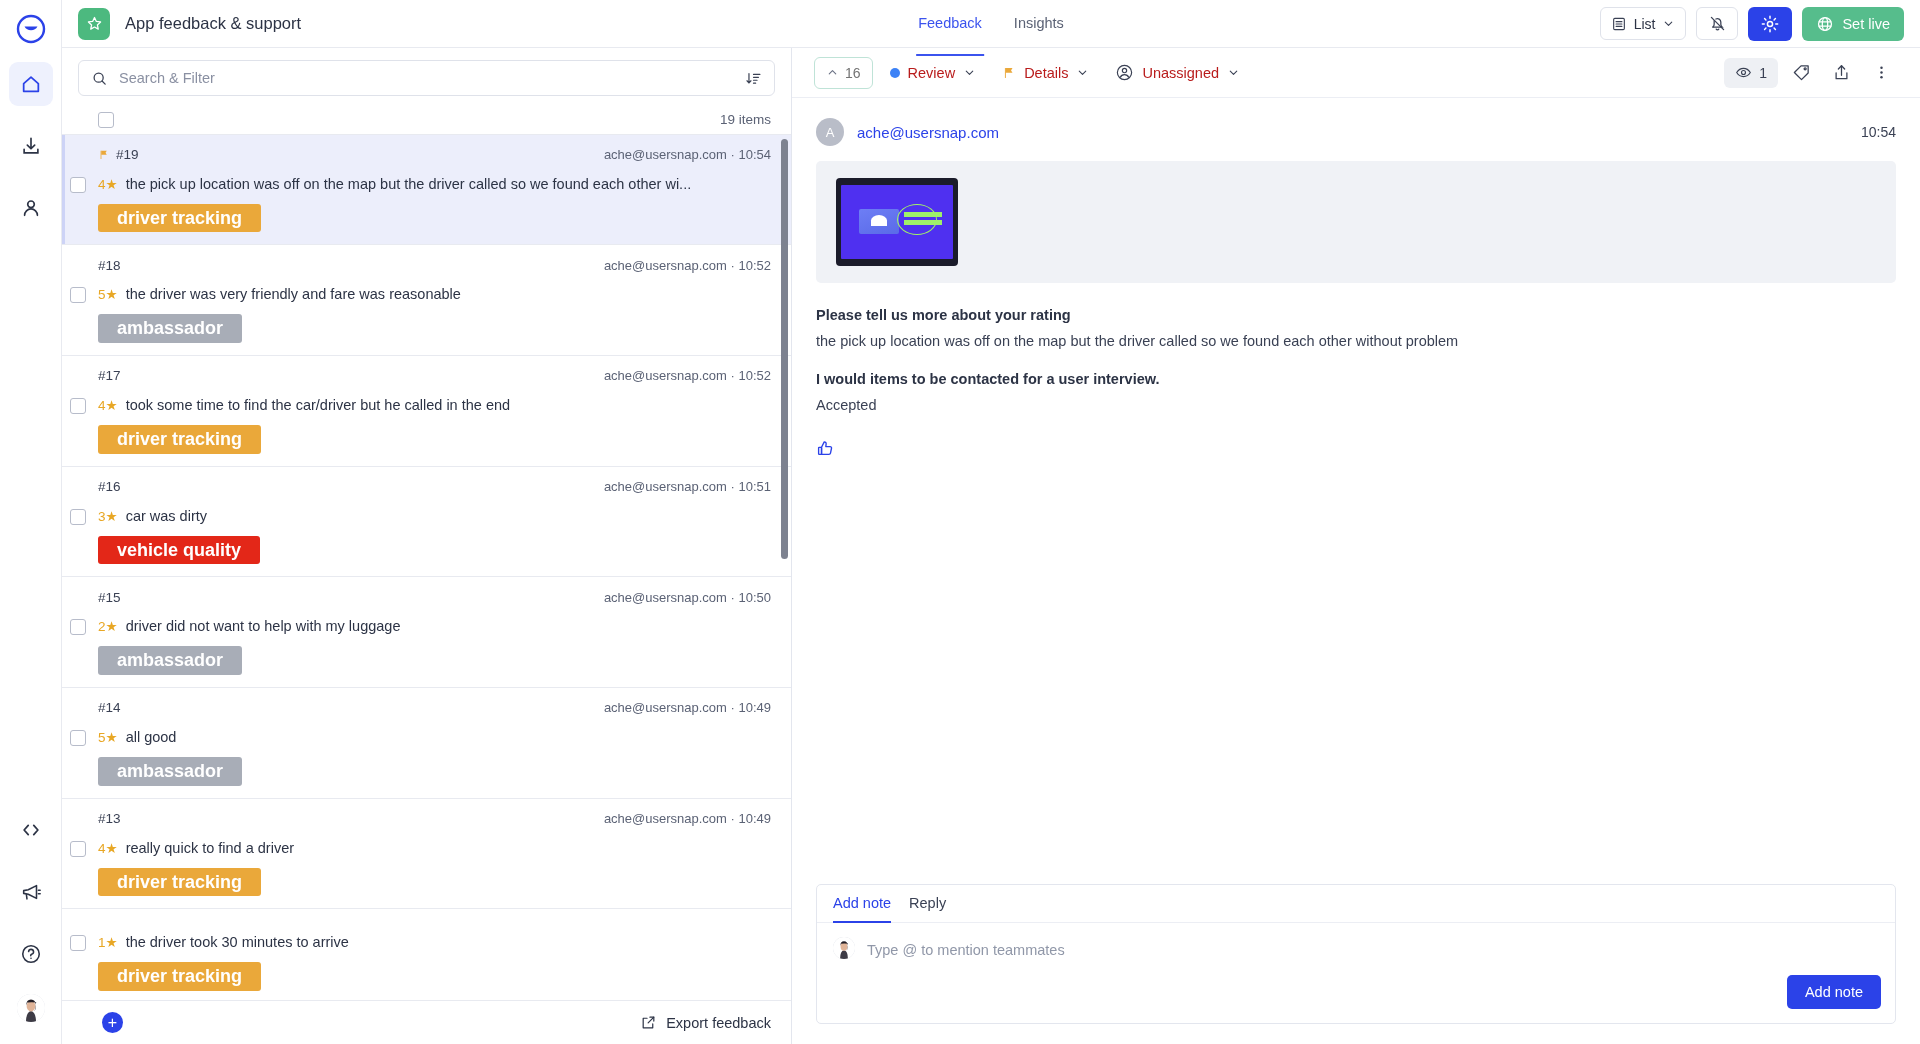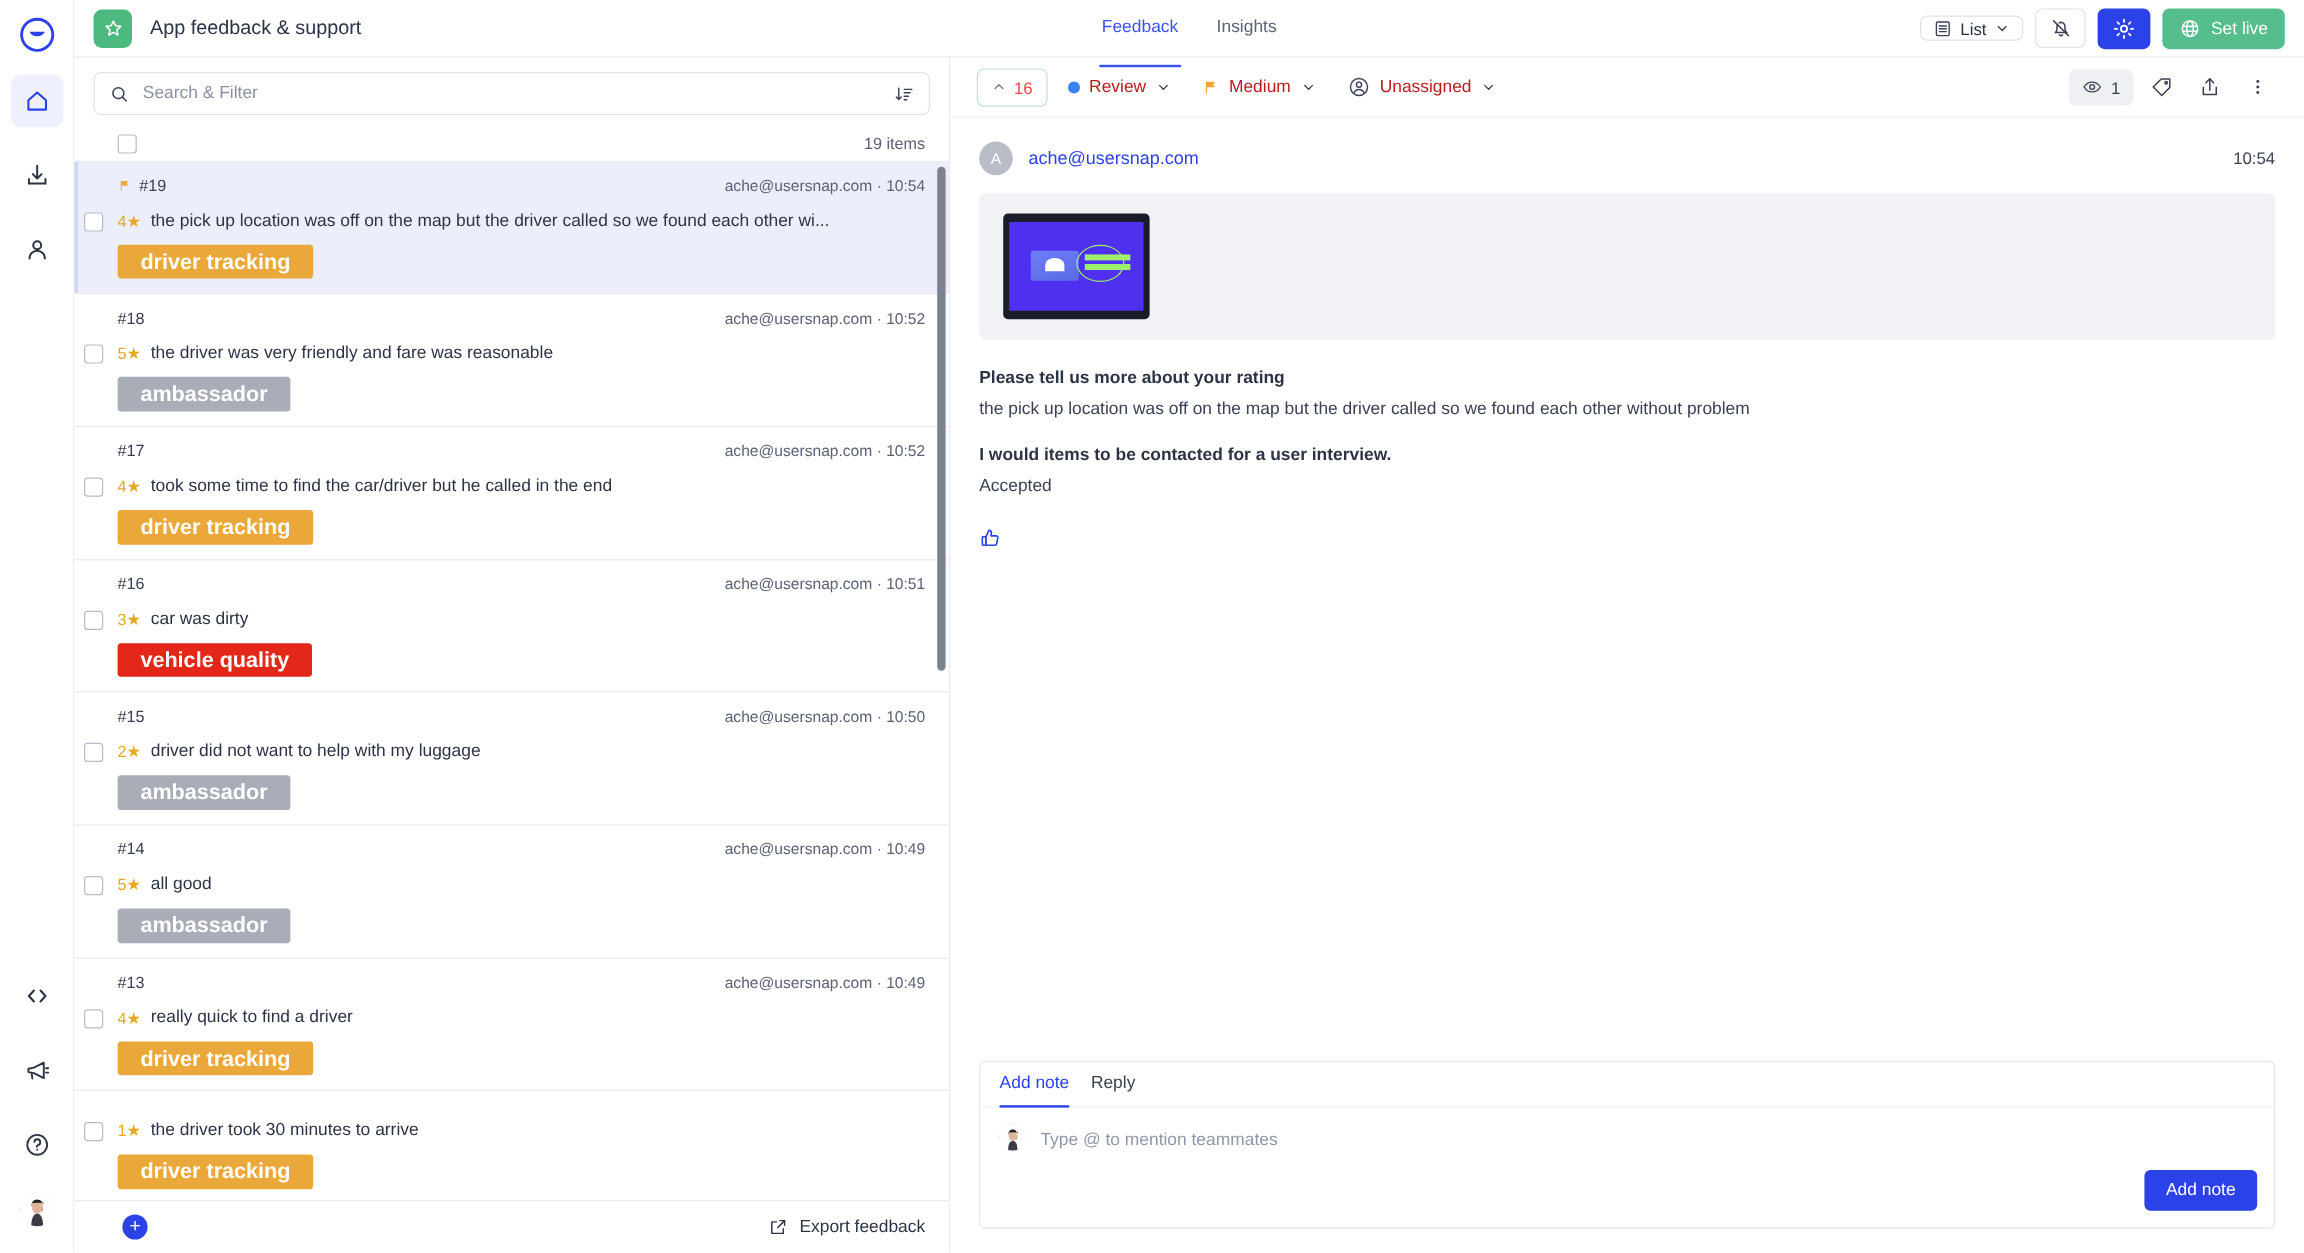--- a/index.html
+++ b/index.html
@@ -57,21 +57,21 @@
   }
   .ctab {
     font-size: 14.5px; color: #5b6275; cursor: pointer;
     height: 64px; display: flex; align-items: center;
     border-bottom: 2.5px solid transparent; padding: 0 2px;
   }
   .ctab.active { color: #3b53ee; border-bottom-color: #3b53ee; font-weight: 400; }
 
   .top-right { margin-left: auto; display: flex; align-items: center; gap: 10px; }
   .btn-outline {
-    height: 21px; border: 1px solid #dfe2ea; border-radius: 6px;
+    height: 33px; border: 1px solid #dfe2ea; border-radius: 6px;
     background: #fff; display: flex; align-items: center; gap: 7px;
     padding: 0 10px; font-size: 14px; color: #2c3345; cursor: pointer;
   }
   .btn-square {
     width: 42px; height: 33px; border: 1px solid #dfe2ea; border-radius: 6px;
     background: #fff; display: flex; align-items: center; justify-content: center;
     cursor: pointer;
   }
   .btn-gear {
     width: 44px; height: 34px; border-radius: 6px; background: #2b42e8;
@@ -159,21 +159,21 @@
 
   
   .detail { flex: 1 1 auto; display: flex; flex-direction: column; min-width: 0; background: #fff; }
   .detail-toolbar {
     height: 50px; flex: 0 0 50px; display: flex; align-items: center;
     padding: 0 22px; gap: 8px; border-bottom: 1px solid #eceef4;
   }
   .chip-count {
     height: 32px; border: 1px solid #bfe3d7; border-radius: 6px; background: #fff;
     display: flex; align-items: center; gap: 6px; padding: 0 11px;
-    font-size: 14px; color: #ef4444; cursor: pointer;
+    font-size: 14px; color: #737373; cursor: pointer;
   }
   .chip {
     height: 32px; border-radius: 6px; background: #fff;
     display: flex; align-items: center; gap: 8px; padding: 0 9px;
     font-size: 14.5px; color: #b91c1c; cursor: pointer;
   }
   .dot { width: 10px; height: 10px; border-radius: 50%; background: #3c82f6; flex: 0 0 10px; }
   .tool-right { margin-left: auto; display: flex; align-items: center; gap: 6px; }
   .eye-chip {
     height: 30px; background: #eef0f4; border-radius: 6px;
@@ -629,21 +629,21 @@
             </span>
           </div>
 
           <div class="chip">
             <span>
               <svg width="14" height="14" viewBox="0 0 24 24">
                   <path d="M6 3.5 h12 l-2.5 4 2.5 4 H6 Z" fill="#eaa83a"></path>
                   <rect x="5" y="3.5" width="1.6" height="17" fill="#eaa83a"></rect>
                 </svg>
             </span>
-            <span>Medium</span>
+            <span>Details</span>
             <span>
               <svg width="13" height="13" viewBox="0 0 24 24" fill="none" stroke="#3a4154" stroke-width="2" stroke-linecap="round" stroke-linejoin="round">
                   <path d="M6 9.5 L12 15.5 L18 9.5"></path>
                 </svg>
             </span>
           </div>
 
           <div class="chip">
             <span>
               <svg width="19" height="19" viewBox="0 0 24 24" fill="none" stroke="#3a4154" stroke-width="1.5">

